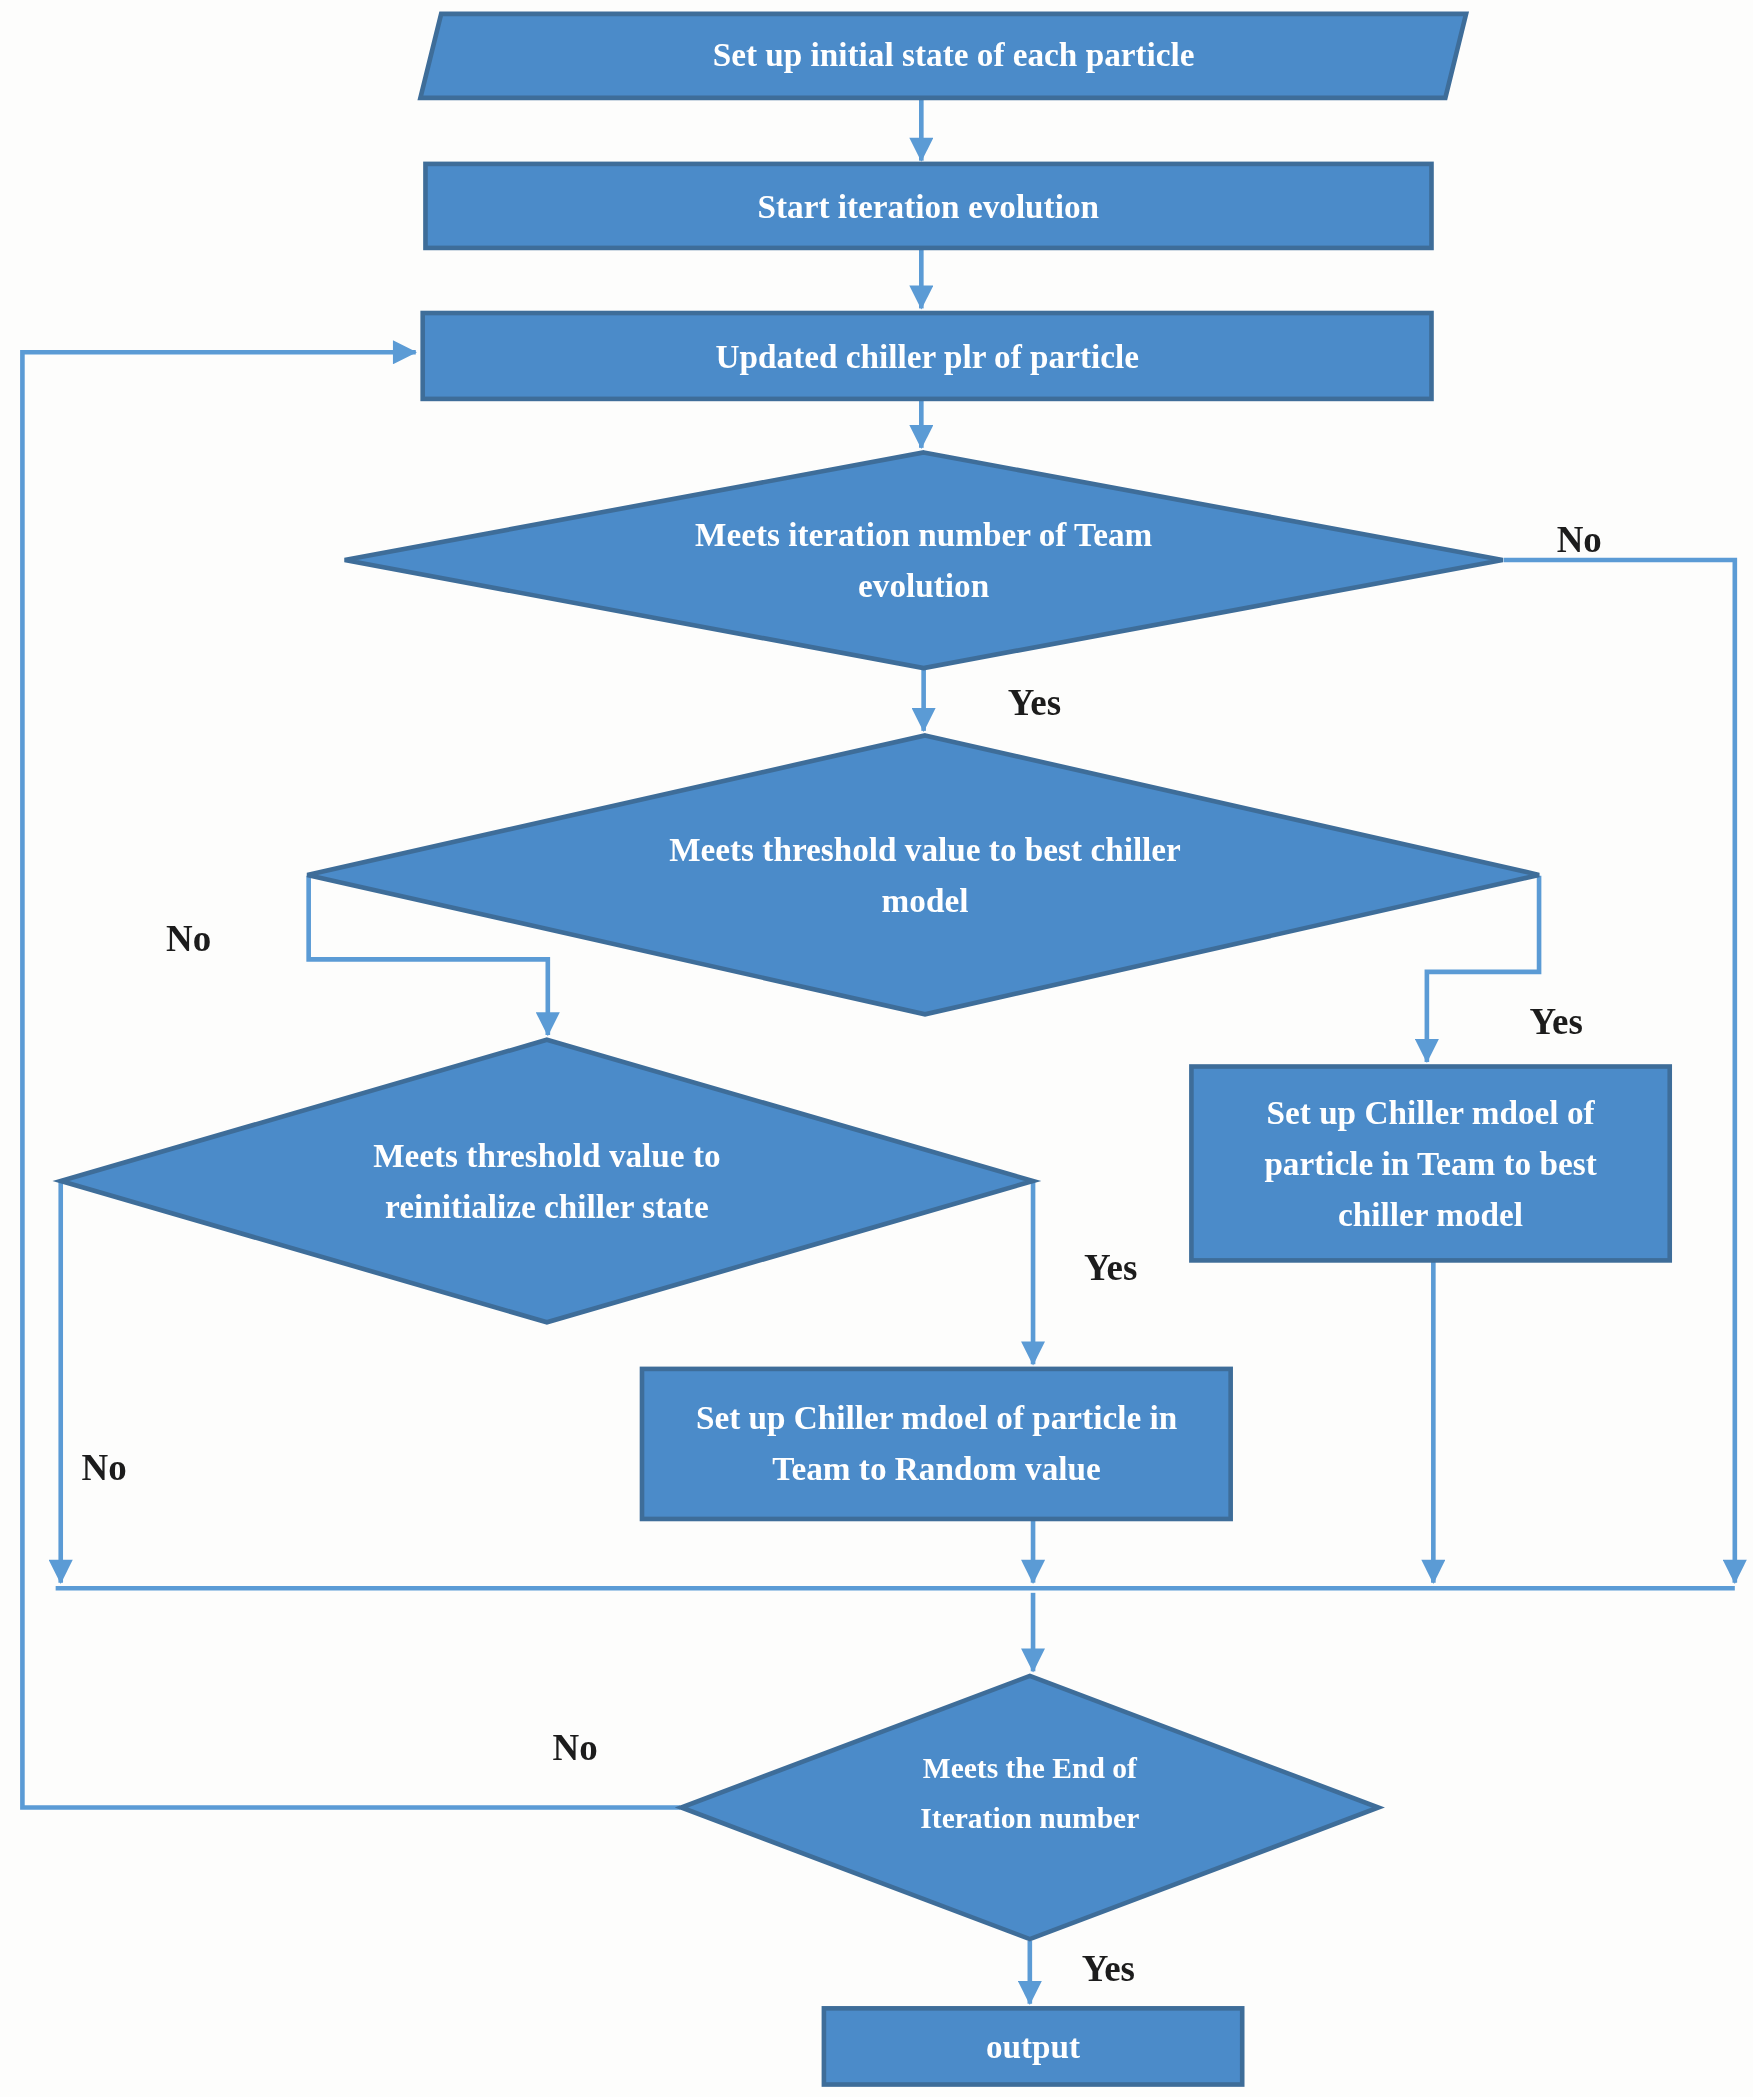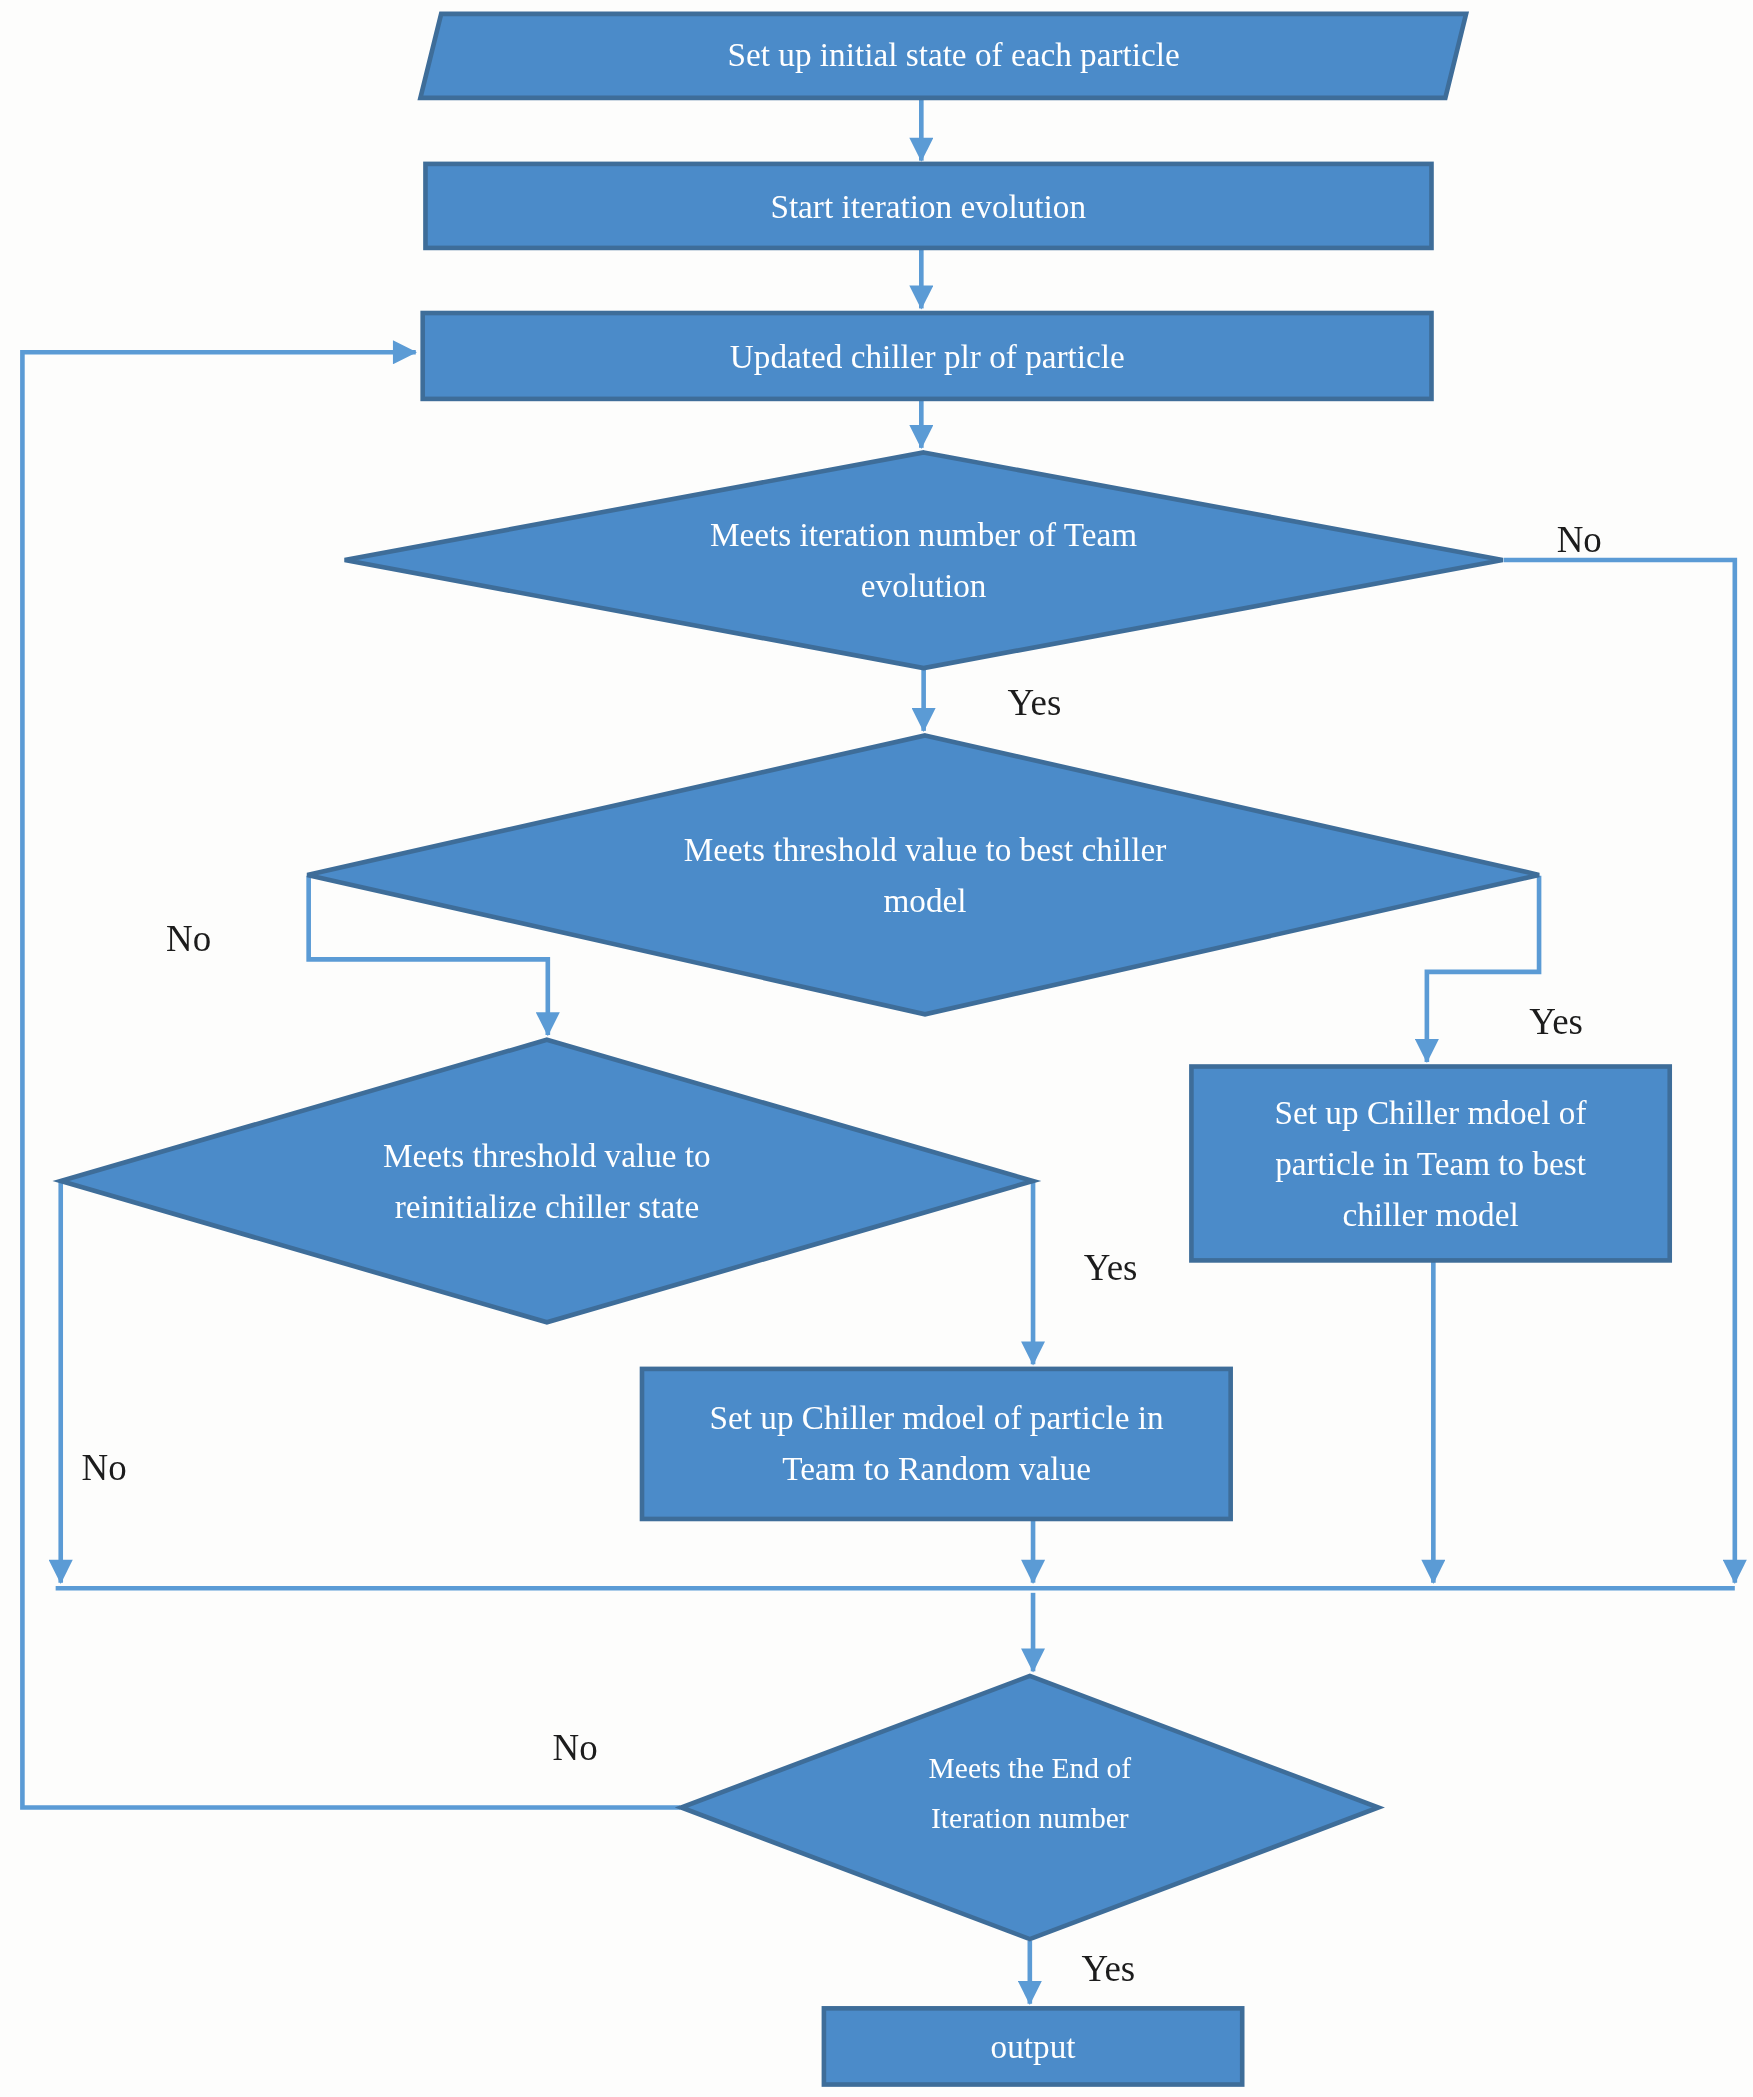--- a/index.html
+++ b/index.html
@@ -1,21 +1,21 @@
 <!DOCTYPE html>
 <html style="font-size:7.4px"><head>
 <meta charset="utf-8">
 <style>
   html,body{margin:0;padding:0;}
   body{
     width:1754px;height:2097px;
     background:#fdfdfc;
     font-family:"Liberation Serif","DejaVu Serif",serif;
   }
-  .canvas{width:1657px;height:2097px;}
+  .canvas{width:1657px;height:2097px;font-weight:bold;}
   svg{display:block;}
   .shape{fill:#4b8bc9;stroke:#3e6d99;stroke-width:10;}
   .edge{fill:none;stroke:#5b9bd5;stroke-width:10;}
   .node-text{
     fill:#ffffff;
     font-family:"Liberation Serif","DejaVu Serif",serif;
     font-size:72px;
     text-anchor:middle;
   }
   .node-text.small{font-size:64px;}

